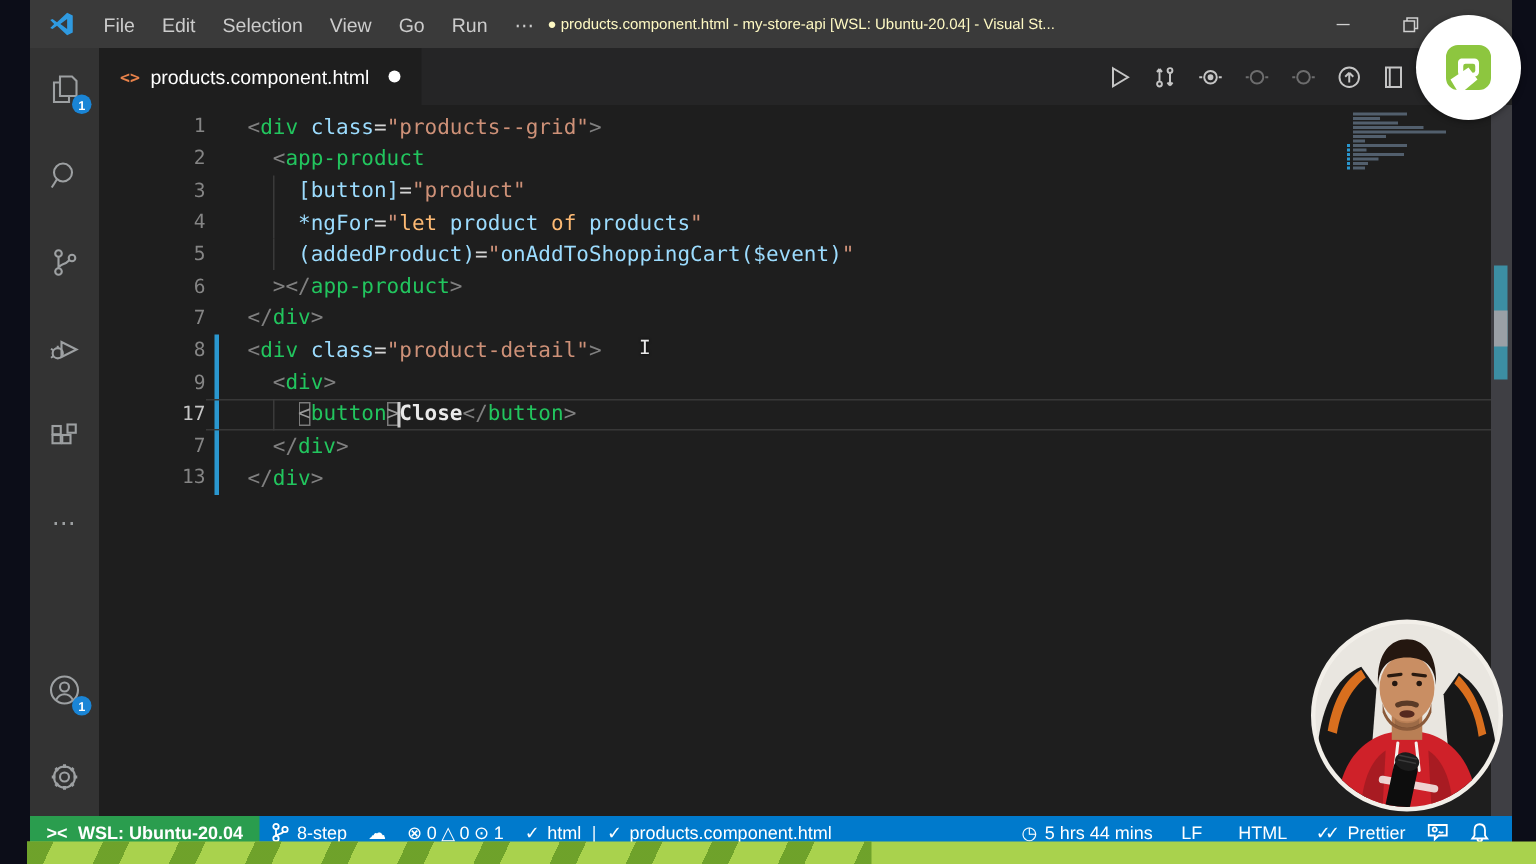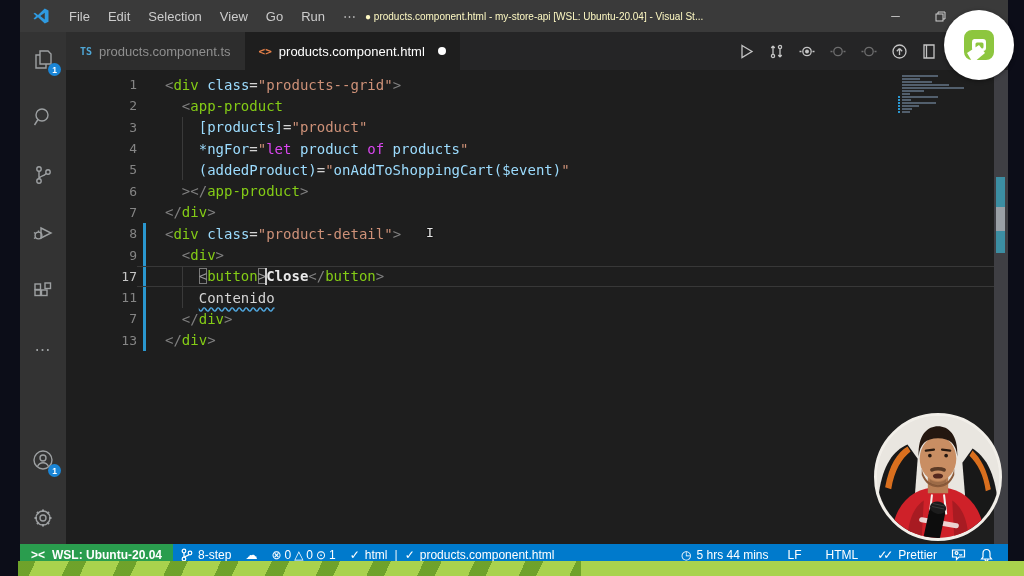--- a/index.html
+++ b/index.html
@@ -37,22 +37,22 @@
   .editor{position:absolute;left:46px;right:0;top:70px;bottom:22px;background:#1e1e1e;overflow:hidden;}
   .code{position:absolute;left:0;top:4px;right:14px;font-family:"DejaVu Sans Mono",monospace;font-size:14px;}
   .row{display:flex;height:21.3px;align-items:center;position:relative;}
   .num{width:71px;text-align:right;color:#858585;font-size:13px;flex:none;}
   .row.cur .num{color:#c6c6c6;}
   .modbar{position:absolute;left:77px;top:0;bottom:0;width:3px;}
   .lc{flex:1;padding-left:28px;position:relative;white-space:pre;height:100%;display:flex;align-items:center;}
   .row.cur .lc{box-shadow:inset 0 1px 0 #383838,inset 0 -1px 0 #383838;}
   .guide{position:absolute;top:0;bottom:0;width:1px;background:#3a3a3a;}
   .tk{white-space:pre;}
-  .p{color:#808080}.tag{color:#84cc16}.d{color:#d4d4d4}.at{color:#9cdcfe}.s{color:#ce9178}
-  .kw{color:#d946ef}.ex{color:#9cdcfe}
+  .p{color:#808080}.tag{color:#22c55e}.d{color:#d4d4d4}.at{color:#9cdcfe}.s{color:#ce9178}
+  .kw{color:#fdba74}.ex{color:#9cdcfe}
   .cl{color:#eaeaea;font-weight:bold;}
   .sq{color:#d4d4d4;text-decoration:underline;text-decoration-style:wavy;text-decoration-color:#4fa8e0;text-underline-offset:4px;}
   .pb{color:#9a9a9a;box-shadow:inset 0 0 0 1px #7a7a7a;}
   .caret{display:inline-block;width:2px;height:17px;background:#cccccc;margin:0 -1px;}
   .ibeam{position:absolute;left:360px;top:155px;color:#e8e8e8;font-size:13px;z-index:3;
          font-family:"DejaVu Sans Mono",monospace;text-shadow:0 0 2px #000;}
   
   .minimap{position:absolute;right:18px;top:5px;width:92px;}
   .mm-row{display:flex;height:2.4px;margin-bottom:.6px;align-items:center;}
   .mm-mark{width:2px;height:2.4px;background:#2a97cf;margin-right:2px;flex:none;}
@@ -163,24 +163,20 @@
       <div class="act-icon" style="margin-bottom:12px;">
         <svg width="24" height="24" viewBox="0 0 24 24">
           <circle cx="12" cy="12" r="3"></circle>
             <circle cx="12" cy="12" r="7"></circle>
           <path d="M12 3.5 V6 M12 18 V20.5 M3.5 12 H6 M18 12 H20.5 M6 6 L7.8 7.8 M16.2 16.2 L18 18 M18 6 L16.2 7.8 M7.8 16.2 L6 18" stroke-width="2"></path>
         </svg>
       </div>
     </div>
 
     <div class="tabbar">
-      <div class="tab inactive">
-        <span class="ts-ic">TS</span>
-        <span>products.component.ts</span>
-      </div>
       <div class="tab active">
         <span class="ang-ic">&lt;&gt;</span>
         <span>products.component.html</span>
         <span class="dirty-dot"></span>
       </div>
       <div class="tab-actions">
         <svg width="17" height="17" viewBox="0 0 17 17">
           <path d="M4 2.5 L14 8.5 L4 14.5 Z"></path>
         </svg>
         <svg width="17" height="17" viewBox="0 0 17 17">
@@ -216,21 +212,21 @@
           <div class="row">
             <span class="num">1</span>
             <span class="lc"><span class="tk p">&lt;</span><span class="tk tag">div</span><span class="tk d"> </span><span class="tk at">class</span><span class="tk d">=</span><span class="tk s">"products--grid"</span><span class="tk p">&gt;</span></span>
           </div>
           <div class="row">
             <span class="num">2</span>
             <span class="lc"><span class="tk d">  </span><span class="tk p">&lt;</span><span class="tk tag">app-product</span></span>
           </div>
           <div class="row">
             <span class="num">3</span>
-            <span class="lc"><i class="guide" style="left: 44.86px;"></i><span class="tk d">    </span><span class="tk at">[products]</span><span class="tk d">=</span><span class="tk s">"product"</span></span>
+            <span class="lc"><i class="guide" style="left: 44.86px;"></i><span class="tk d">    </span><span class="tk at">[button]</span><span class="tk d">=</span><span class="tk s">"product"</span></span>
           </div>
           <div class="row">
             <span class="num">4</span>
             <span class="lc"><i class="guide" style="left: 44.86px;"></i><span class="tk d">    </span><span class="tk at">*ngFor</span><span class="tk d">=</span><span class="tk s">"</span><span class="tk kw">let</span><span class="tk ex"> product </span><span class="tk kw">of</span><span class="tk ex"> products</span><span class="tk s">"</span></span>
           </div>
           <div class="row">
             <span class="num">5</span>
             <span class="lc"><i class="guide" style="left: 44.86px;"></i><span class="tk d">    </span><span class="tk at">(addedProduct)</span><span class="tk d">=</span><span class="tk s">"</span><span class="tk ex">onAddToShoppingCart($event)</span><span class="tk s">"</span></span>
           </div>
           <div class="row">
@@ -248,25 +244,20 @@
           </div>
           <div class="row">
             <span class="num">9</span>
             <span class="modbar" style="background: rgb(42, 151, 207);"></span>
             <span class="lc"><span class="tk d">  </span><span class="tk p">&lt;</span><span class="tk tag">div</span><span class="tk p">&gt;</span></span>
           </div>
           <div class="row cur">
             <span class="num">17</span>
             <span class="modbar" style="background: rgb(42, 151, 207);"></span>
             <span class="lc"><i class="guide" style="left: 44.86px;"></i><span class="tk d">    </span><span class="tk pb">&lt;</span><span class="tk tag">button</span><span class="tk pb">&gt;</span><span class="caret"></span><span class="tk cl">Close</span><span class="tk p">&lt;/</span><span class="tk tag">button</span><span class="tk p">&gt;</span></span>
-          </div>
-          <div class="row">
-            <span class="num">11</span>
-            <span class="modbar" style="background: rgb(42, 151, 207);"></span>
-            <span class="lc"><i class="guide" style="left: 44.86px;"></i><span class="tk d">    </span><span class="tk sq">Contenido</span></span>
           </div>
           <div class="row">
             <span class="num">7</span>
             <span class="modbar" style="background: rgb(42, 151, 207);"></span>
             <span class="lc"><span class="tk d">  </span><span class="tk p">&lt;/</span><span class="tk tag">div</span><span class="tk p">&gt;</span></span>
           </div>
           <div class="row">
             <span class="num">13</span>
             <span class="modbar" style="background: rgb(42, 151, 207);"></span>
             <span class="lc"><span class="tk p">&lt;/</span><span class="tk tag">div</span><span class="tk p">&gt;</span></span>

